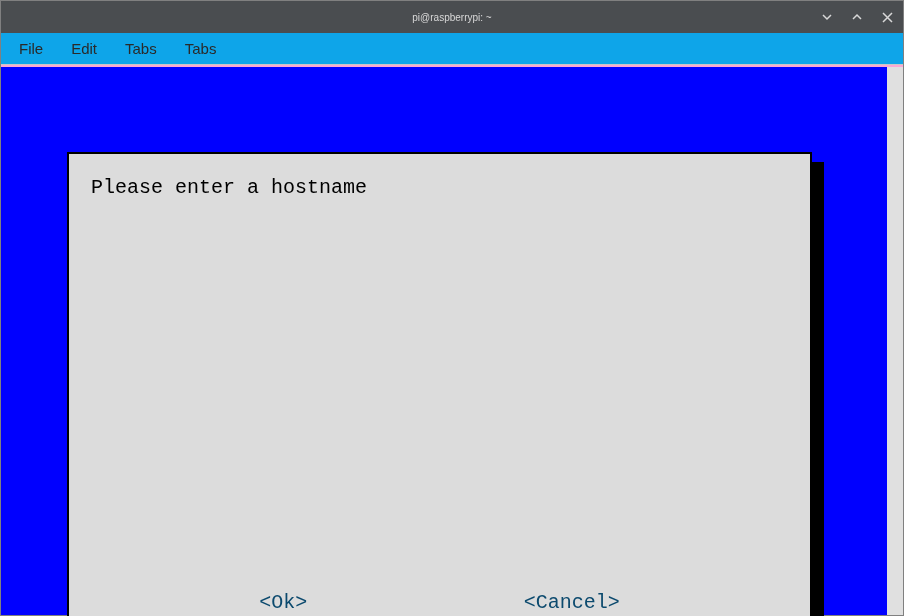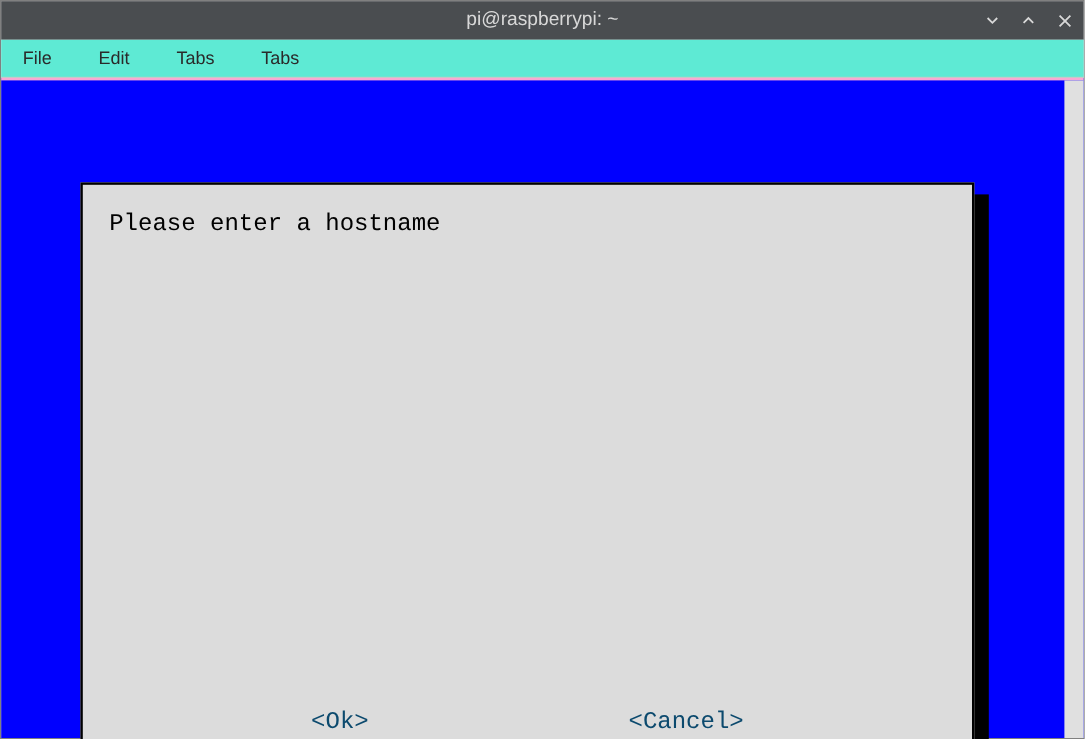--- a/index.html
+++ b/index.html
@@ -22,46 +22,46 @@
       border: 1px solid #808080;
     }
     .titlebar {
       background: #4a4d50;
       height: 32px;
       display: flex;
       align-items: center;
       justify-content: center;
       position: relative;
       color: #d8d8d8;
-      font-size: 16px;
+      font-size: 10px;
     }
     .titlebar-buttons {
       position: absolute;
       right: 8px;
       display: flex;
       gap: 14px;
       align-items: center;
     }
     .titlebar-buttons span {
       color: #d8d8d8;
       font-size: 13px;
       cursor: pointer;
       display: inline-flex;
       align-items: center;
       justify-content: center;
       width: 16px;
       height: 16px;
     }
     .menubar {
-      background: #5eead4;
+      background: #0ea5e9;
       height: 32px;
       display: flex;
       align-items: center;
       padding: 0 8px;
-      gap: 19px;
+      gap: 8px;
       font-size: 15px;
       color: #2a2a2a;
       border-bottom: 1px solid #c8c8c8;
     }
     .menu-item {
       padding: 4px 10px;
       cursor: pointer;
     }
     .terminal-area {
       flex: 1;

